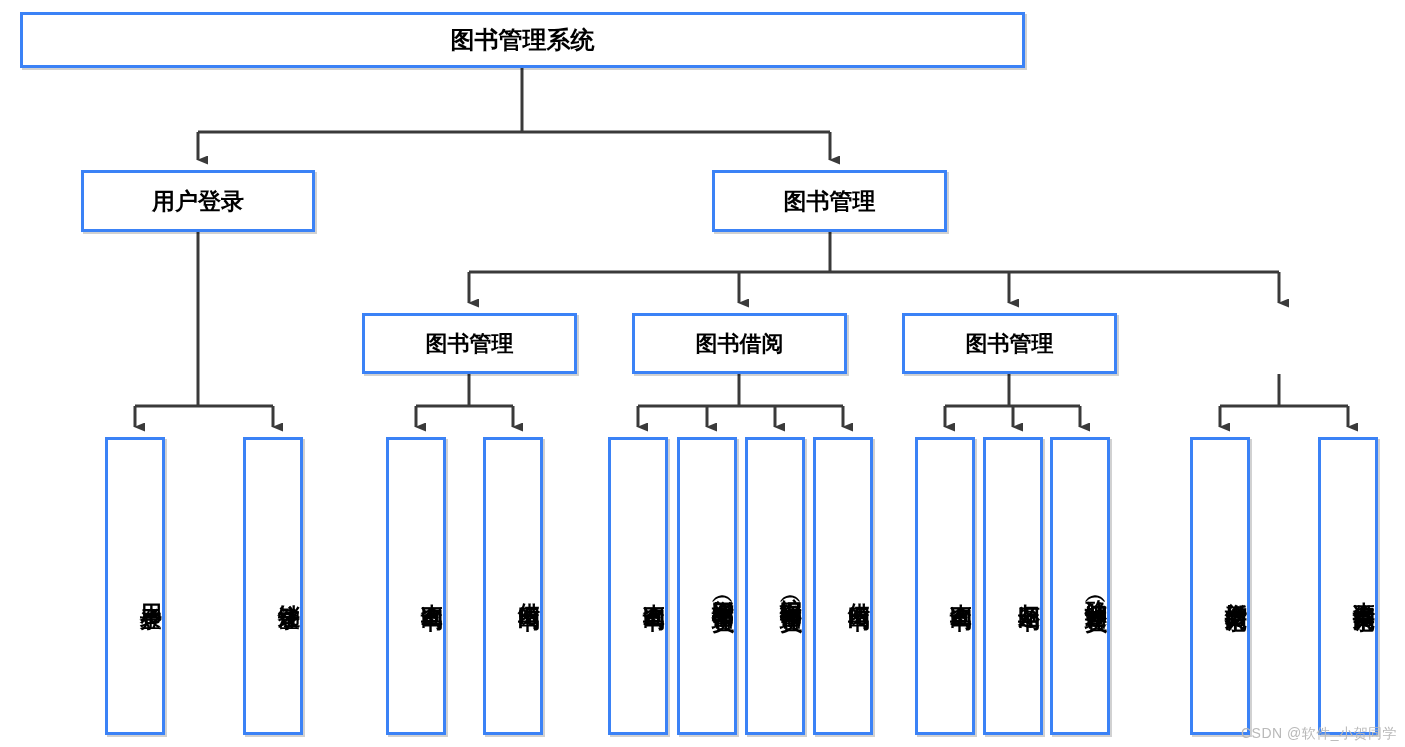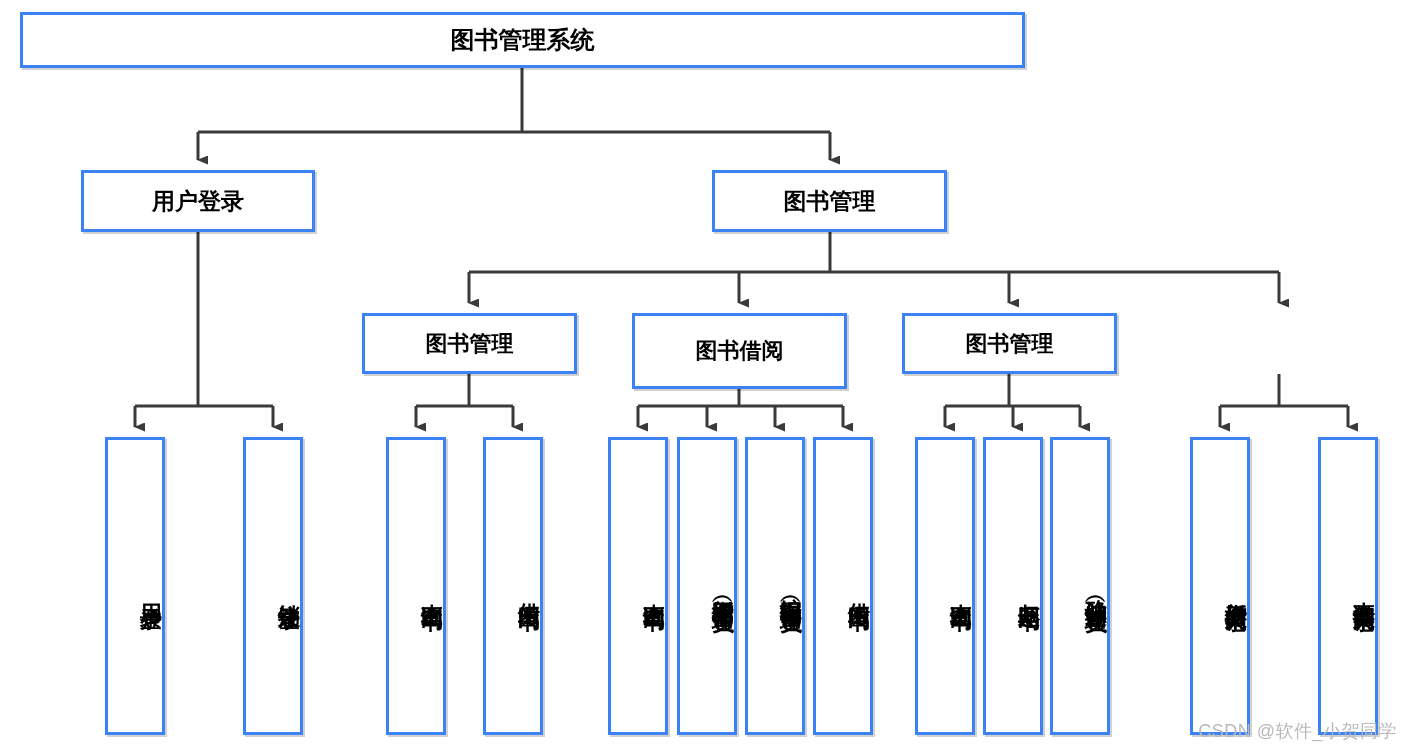--- a/index.html
+++ b/index.html
@@ -57,21 +57,21 @@
     position: absolute;
     left: 0; top: 0;
     width: 1405px;
     height: 747px;
     pointer-events: none;
   }
   .watermark {
     position: absolute;
     right: 8px;
     bottom: 4px;
-    font-size: 18px;
+    font-size: 14px;
     color: #b9b9b9;
     white-space: nowrap;
     letter-spacing: 0.5px;
   }
 </style>
 </head>
 <body>
 
 <div id="diagram-root">
 
@@ -132,21 +132,21 @@
   <div class="node-box level-1" style="left:81px; top:170px; width:234px; height:62px;">
     <span class="node-label">用户登录</span>
   </div>
   <div class="node-box level-1" style="left:712px; top:170px; width:235px; height:62px;">
     <span class="node-label">图书管理</span>
   </div>
 
   <div class="node-box level-2" style="left:362px; top:313px; width:215px; height:61px;">
     <span class="node-label">图书管理</span>
   </div>
-  <div class="node-box level-2" style="left:632px; top:313px; width:215px; height:76px;">
+  <div class="node-box level-2" style="left:632px; top:313px; width:215px; height:61px;">
     <span class="node-label">图书借阅</span>
   </div>
   <div class="node-box level-2" style="left:902px; top:313px; width:215px; height:61px;">
     <span class="node-label">图书管理</span>
   </div>
 
   <div class="node-box leaf" style="left:105px; top:437px; width:60px; height:298px;">
     <span class="node-label">用户登录</span>
   </div>
   <div class="node-box leaf" style="left:243px; top:437px; width:60px; height:298px;">

